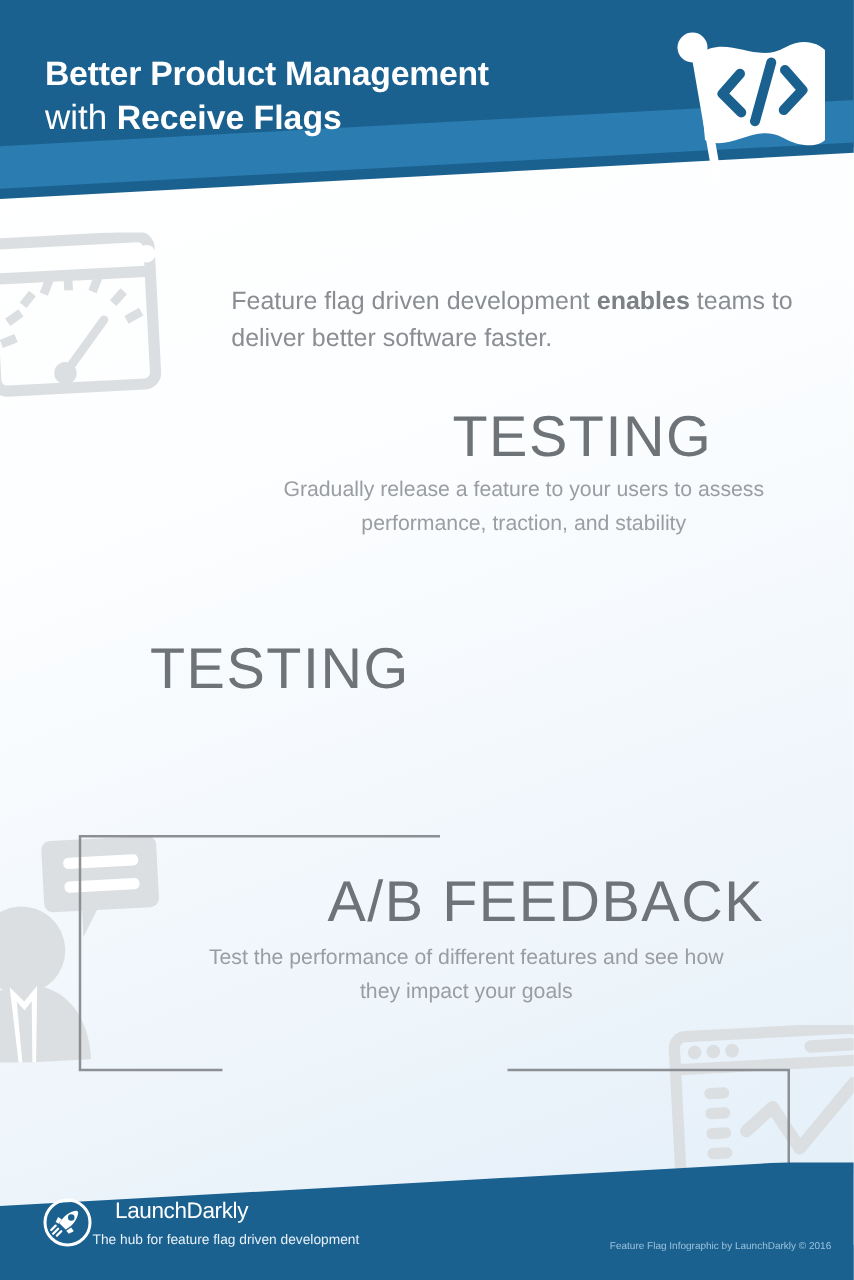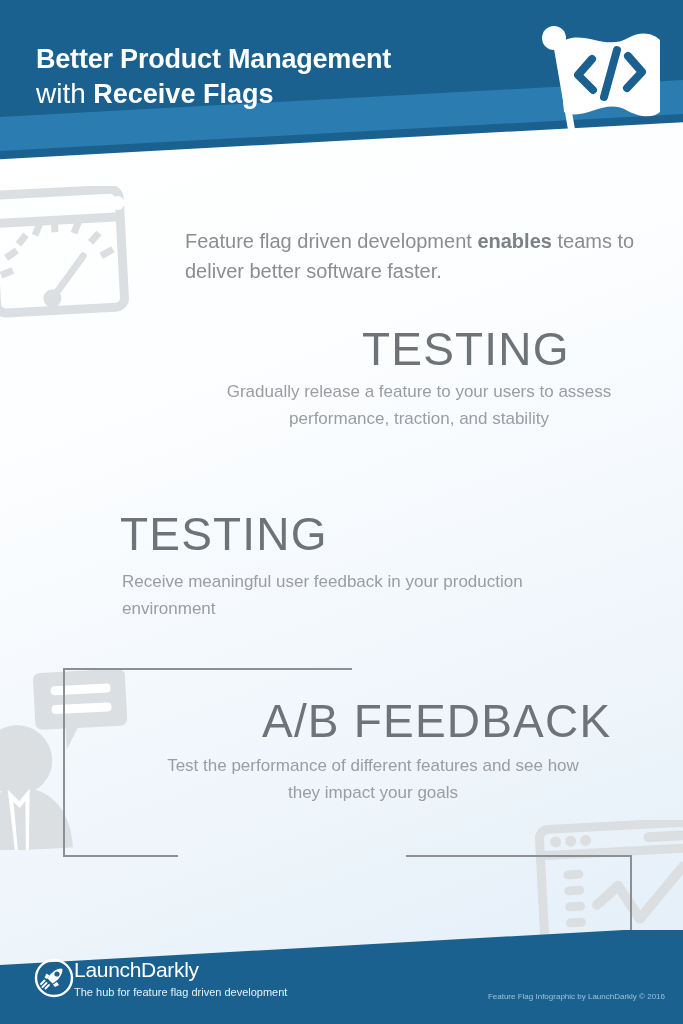--- a/index.html
+++ b/index.html
@@ -89,22 +89,22 @@
   .footer-band{
     position:absolute;left:-20px;top:36px;width:740px;height:120px;
     background:#1b6190;
     transform:rotate(-3.2deg);
     transform-origin:left top;
   }
   .footer-square{position:absolute;left:0;top:66px;width:683px;height:40px;background:#1b6190;}
   .footer-inner{position:absolute;left:0;top:0;width:683px;height:94px;z-index:8;}
   .ld-logo{position:absolute;left:34px;top:28px;}
   .ld-name{
-    position:absolute;left:74px;top:28px;
-    font-size:21px;color:#ffffff;font-weight:400;letter-spacing:-0.3px;
+    position:absolute;left:92px;top:28px;
+    font-size:18px;color:#ffffff;font-weight:400;letter-spacing:-0.3px;
     white-space:nowrap;
   }
   .ld-tag{
     position:absolute;left:74px;top:56px;
     font-size:11px;color:#e8f1f8;font-weight:400;white-space:nowrap;
   }
   .credit{
     position:absolute;right:18px;top:62px;
     font-size:8px;color:#9cc2dc;font-weight:400;white-space:nowrap;
   }
@@ -221,21 +221,20 @@
   <div class="content">
 
     <div class="intro">
       <span>Feature flag driven development </span><span class="bold">enables</span><span> teams to deliver better software faster.</span>
     </div>
 
     <div class="sect-title t-rollouts">TESTING</div>
     <div class="sect-body b-rollouts">Gradually release a feature to your users to assess performance, traction, and stability</div>
 
     <div class="sect-title t-feedback">TESTING</div>
-    <div class="sect-body b-feedback">Receive meaningful user feedback in your production environment</div>
 
     <div class="sect-title t-abtesting">A/B FEEDBACK</div>
     <div class="sect-body b-abtesting">Test the performance of different features and see how they impact your goals</div>
 
   </div>
 
   <div class="footer-wrap">
     <div class="footer-square"></div>
     <div class="footer-band"></div>
 

